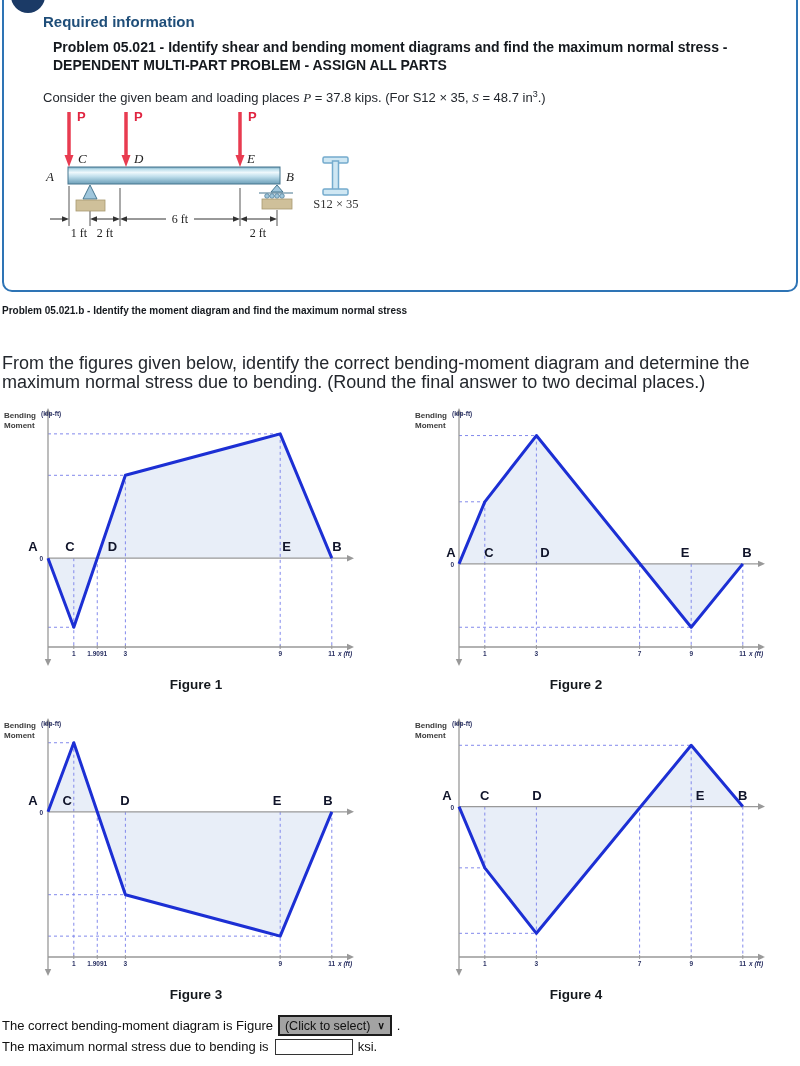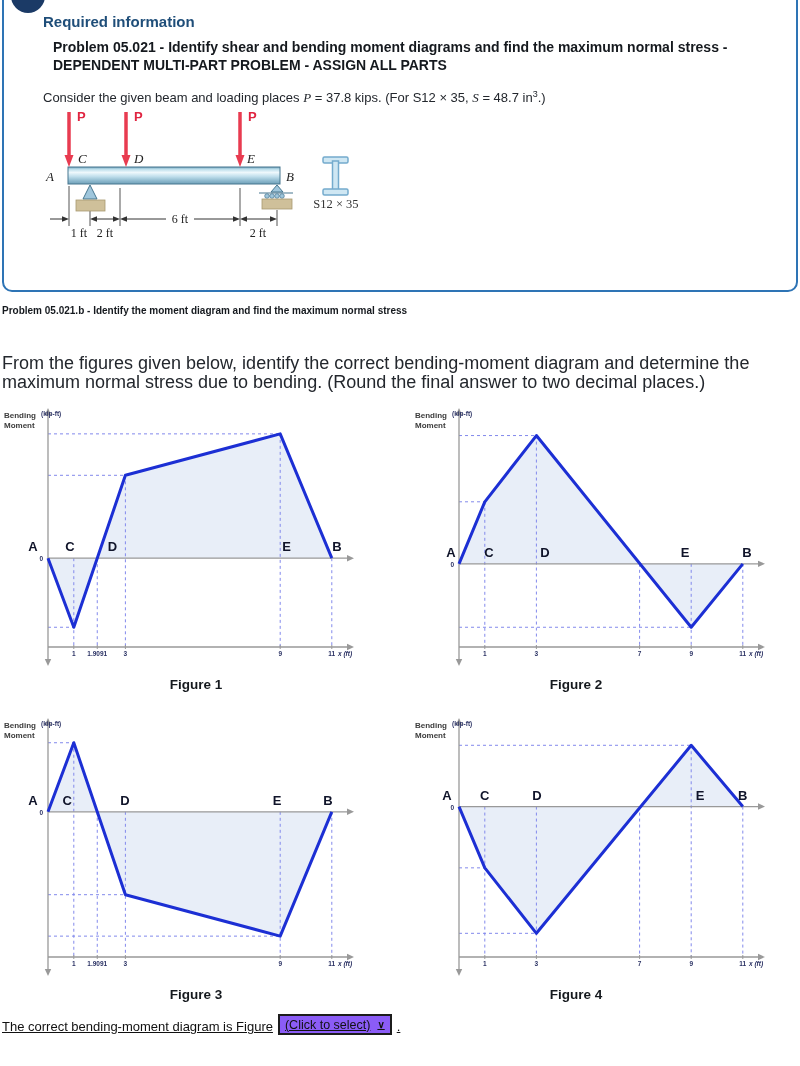--- a/index.html
+++ b/index.html
@@ -15,23 +15,23 @@
   .req-intro{position:absolute;left:43px;top:89px;font-size:13px;color:#23272d;}
   .req-intro i{font-family:"Liberation Serif",serif;}
   .req-intro sup{font-size:9px;}
   .beam-svg{position:absolute;left:40px;top:104px;}
   .heading-b{position:absolute;left:2px;top:305px;font-size:10px;font-weight:bold;color:#15191e;}
   .desc{position:absolute;left:2px;top:354px;width:794px;font-size:18px;color:#23272d;line-height:19px;}
   .figs{position:absolute;left:0;top:405px;width:800px;height:600px;}
   .fig{position:absolute;width:400px;height:292px;}
   .fig1{left:0;top:0}.fig2{left:400px;top:0}.fig3{left:0;top:310px}.fig4{left:400px;top:310px}
   .answers{position:absolute;left:2px;top:1016px;font-size:13px;color:#111;line-height:16px;}
-  .ans-row{margin-bottom:2px;height:19px;display:flex;align-items:flex-end;text-decoration:underline;}
+  .ans-row{margin-bottom:2px;height:19px;display:flex;align-items:center;}
   .sel{display:inline-flex;align-items:center;border:2px solid #1c1c1c;height:17px;
-       padding:0 5px;margin-left:5px;font-size:12.5px;color:#111;background:#8b5cf6;cursor:pointer;}
+       padding:0 5px;margin-left:5px;font-size:12.5px;color:#111;background:#a3a3a3;cursor:pointer;}
   .sel .chev{margin-left:7px;font-size:10px;font-weight:bold;}
   .dot{margin-left:5px;}
   .ans-input{width:72px;height:14px;border:1.5px solid #333;margin:0 5px 0 6px;background:#fff;
              font-size:12px;padding:0 2px;}
   svg text{font-family:"Liberation Sans",sans-serif;}
   .serif{font-family:"Liberation Serif",serif;}
 </style>
 </head>
 <body>
 
@@ -295,15 +295,20 @@
 
   <div class="answers">
     <div class="ans-row">
       <span>The correct bending-moment diagram is Figure</span>
       <span class="sel">
         <span>(Click to select)</span>
         <span class="chev">∨</span>
       </span>
       <span class="dot">.</span>
     </div>
+    <div class="ans-row">
+      <span>The maximum normal stress due to bending is</span>
+      <input class="ans-input" type="text" value="" style="">
+      <span>ksi.</span>
+    </div>
   </div>
 
 </div>
 
 </body></html>

